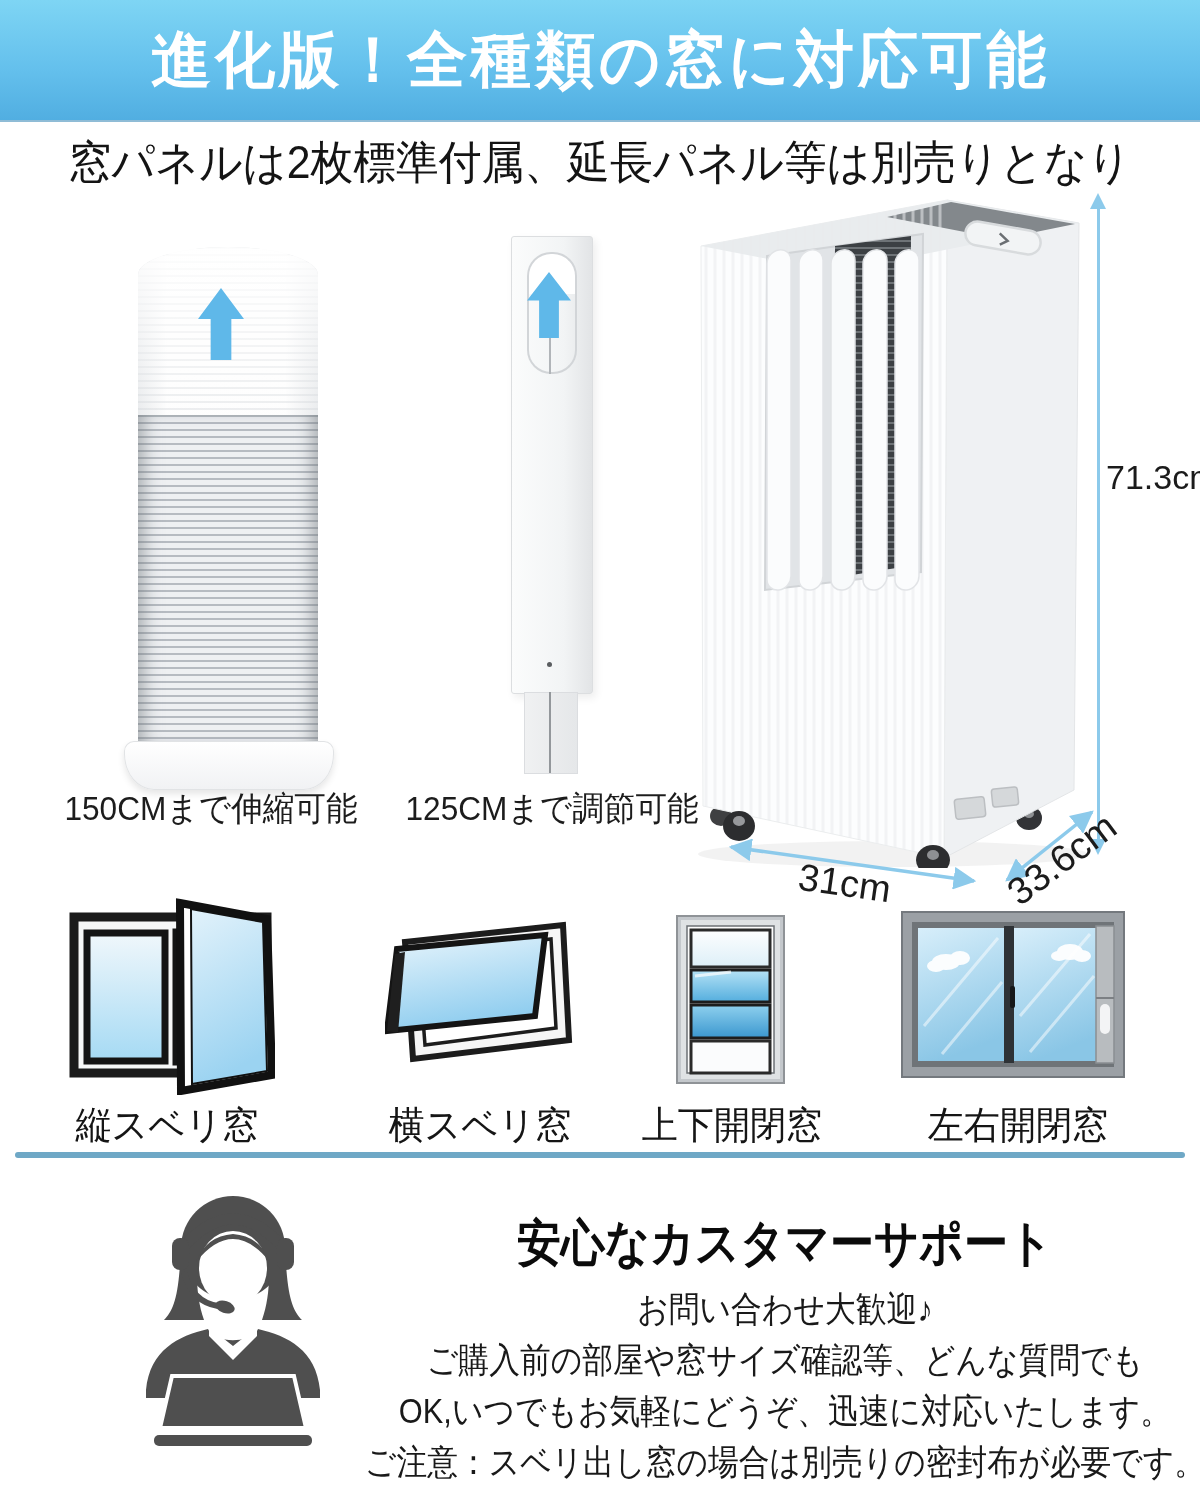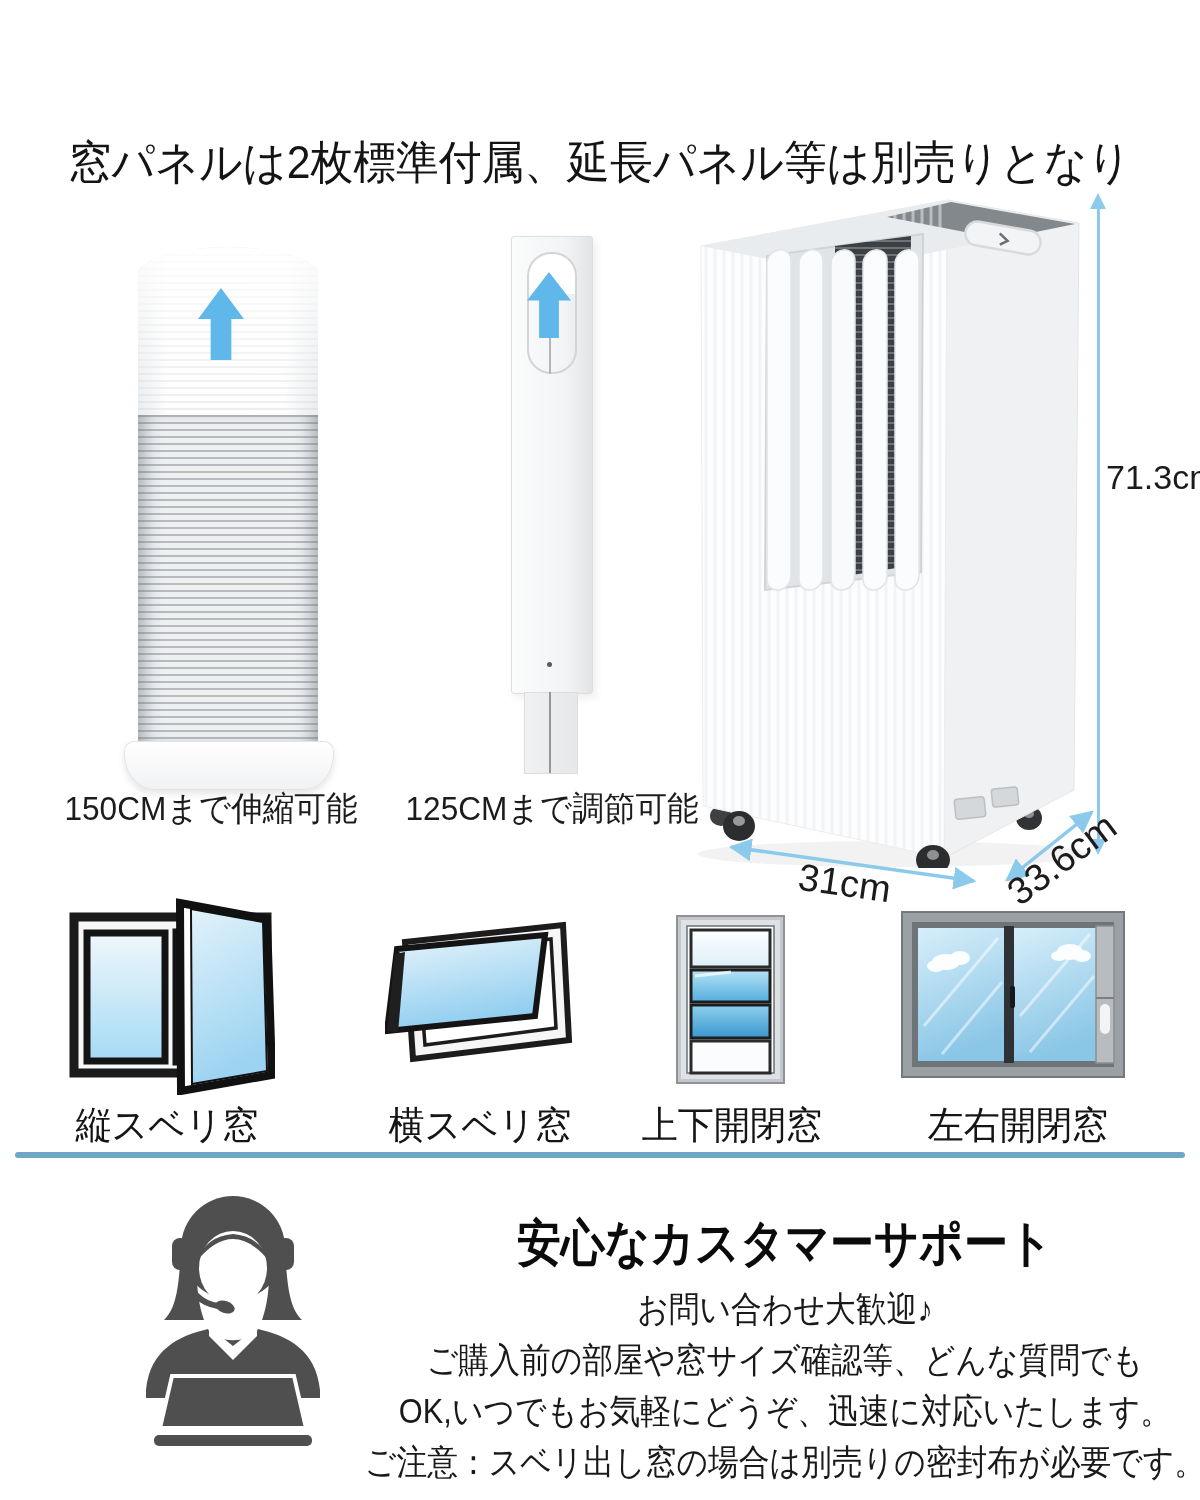--- a/index.html
+++ b/index.html
@@ -92,20 +92,23 @@
             font-size:50px;font-weight:bold;color:#0b0b0b;transform:scaleX(.88);white-space:nowrap;}
   .sup-body{position:absolute;left:145px;top:1283px;width:1280px;text-align:center;
             font-size:35px;color:#191919;line-height:51px;transform:scaleX(.88);}
   .sup-body div{white-space:nowrap;}
 </style>
 </head>
 <body>
 
 <div class="page">
 
+  <div class="banner">
+    <div class="banner-title">進化版！全種類の窓に対応可能</div>
+  </div>
 
   <div class="subtitle">窓パネルは2枚標準付属、延長パネル等は別売りとなり</div>
 
   <div class="hose-top"></div>
   <div class="hose-mid"></div>
   <div class="hose-base"></div>
   <div class="up-arrow hose-arrow"></div>
   <div class="caption caption-hose">150CMまで伸縮可能</div>
 
   <div class="panel-main"></div>

